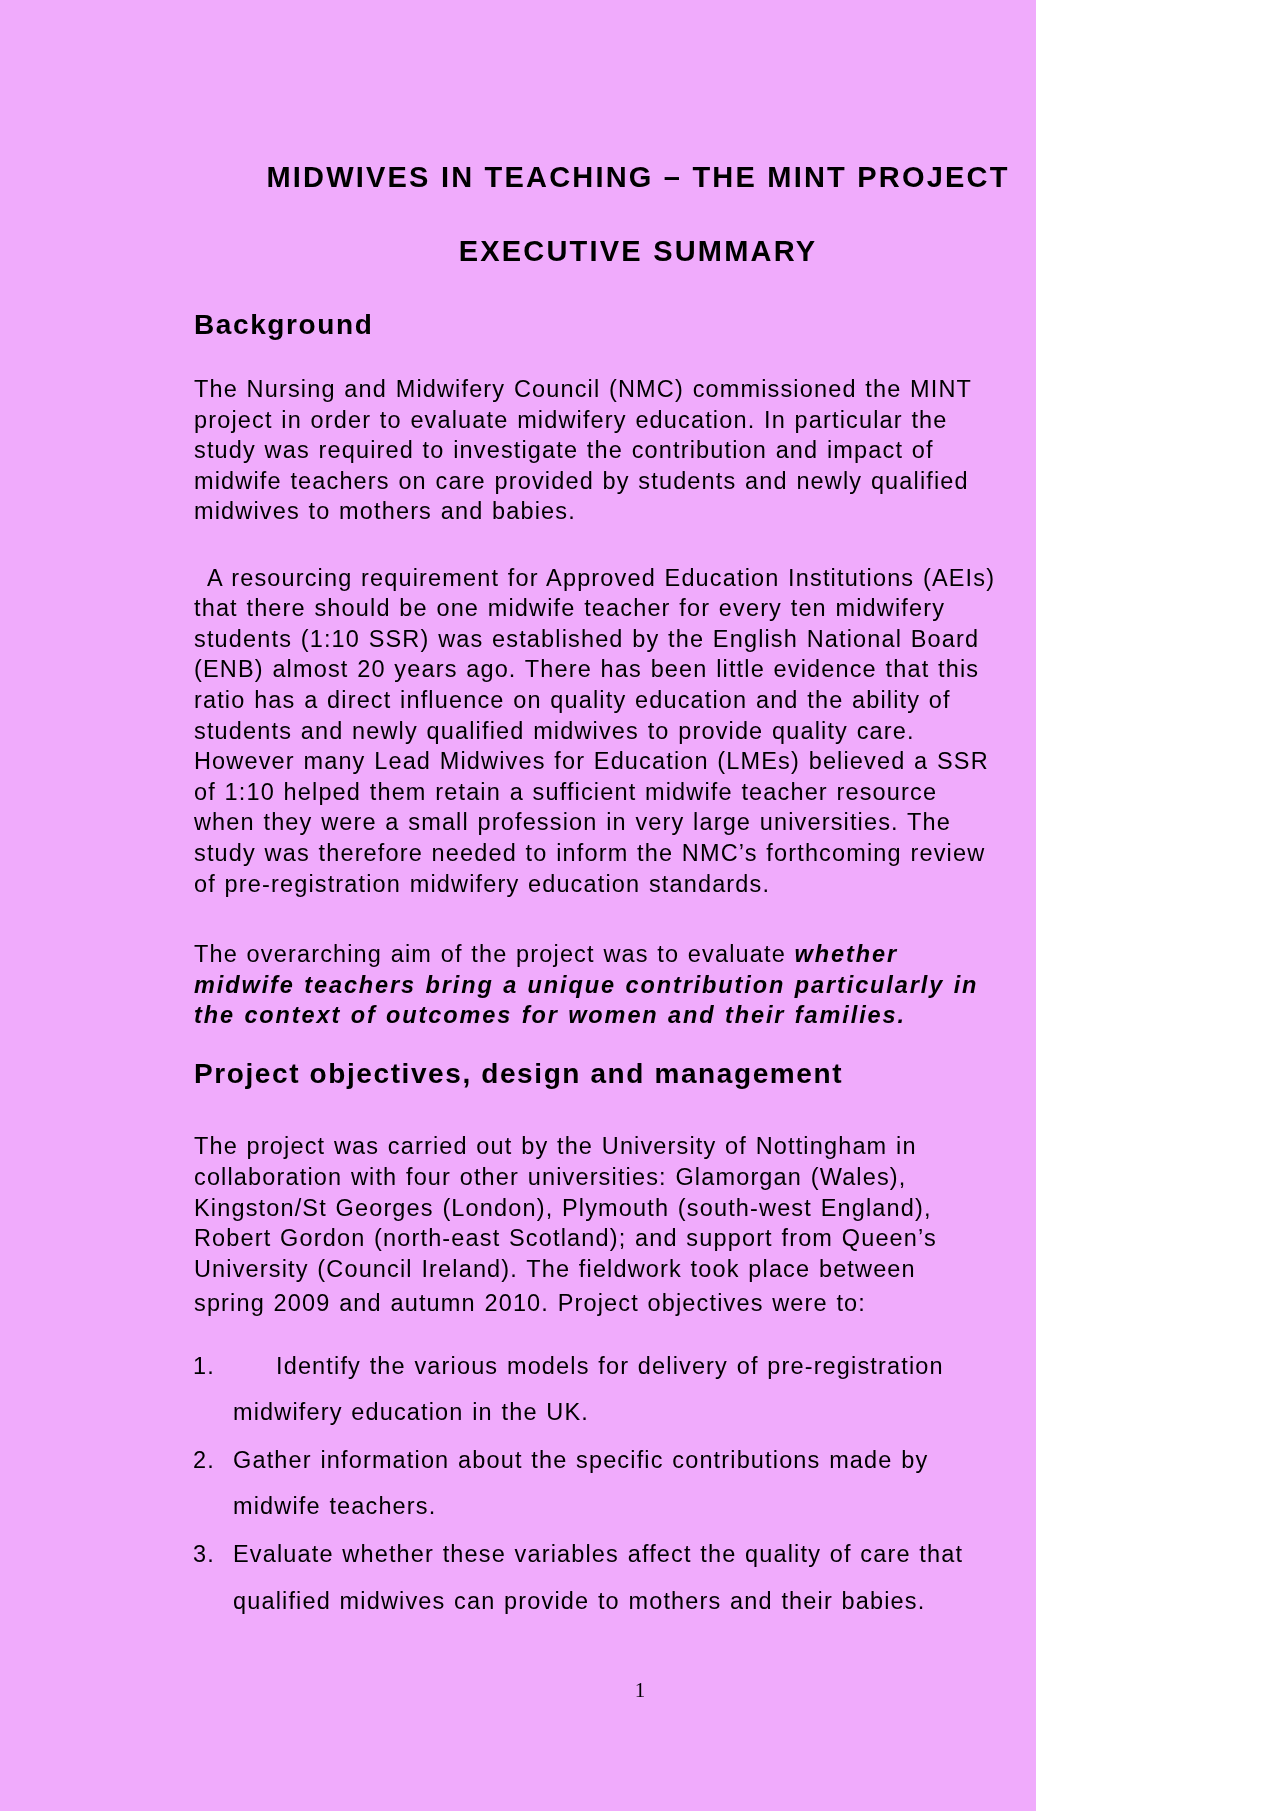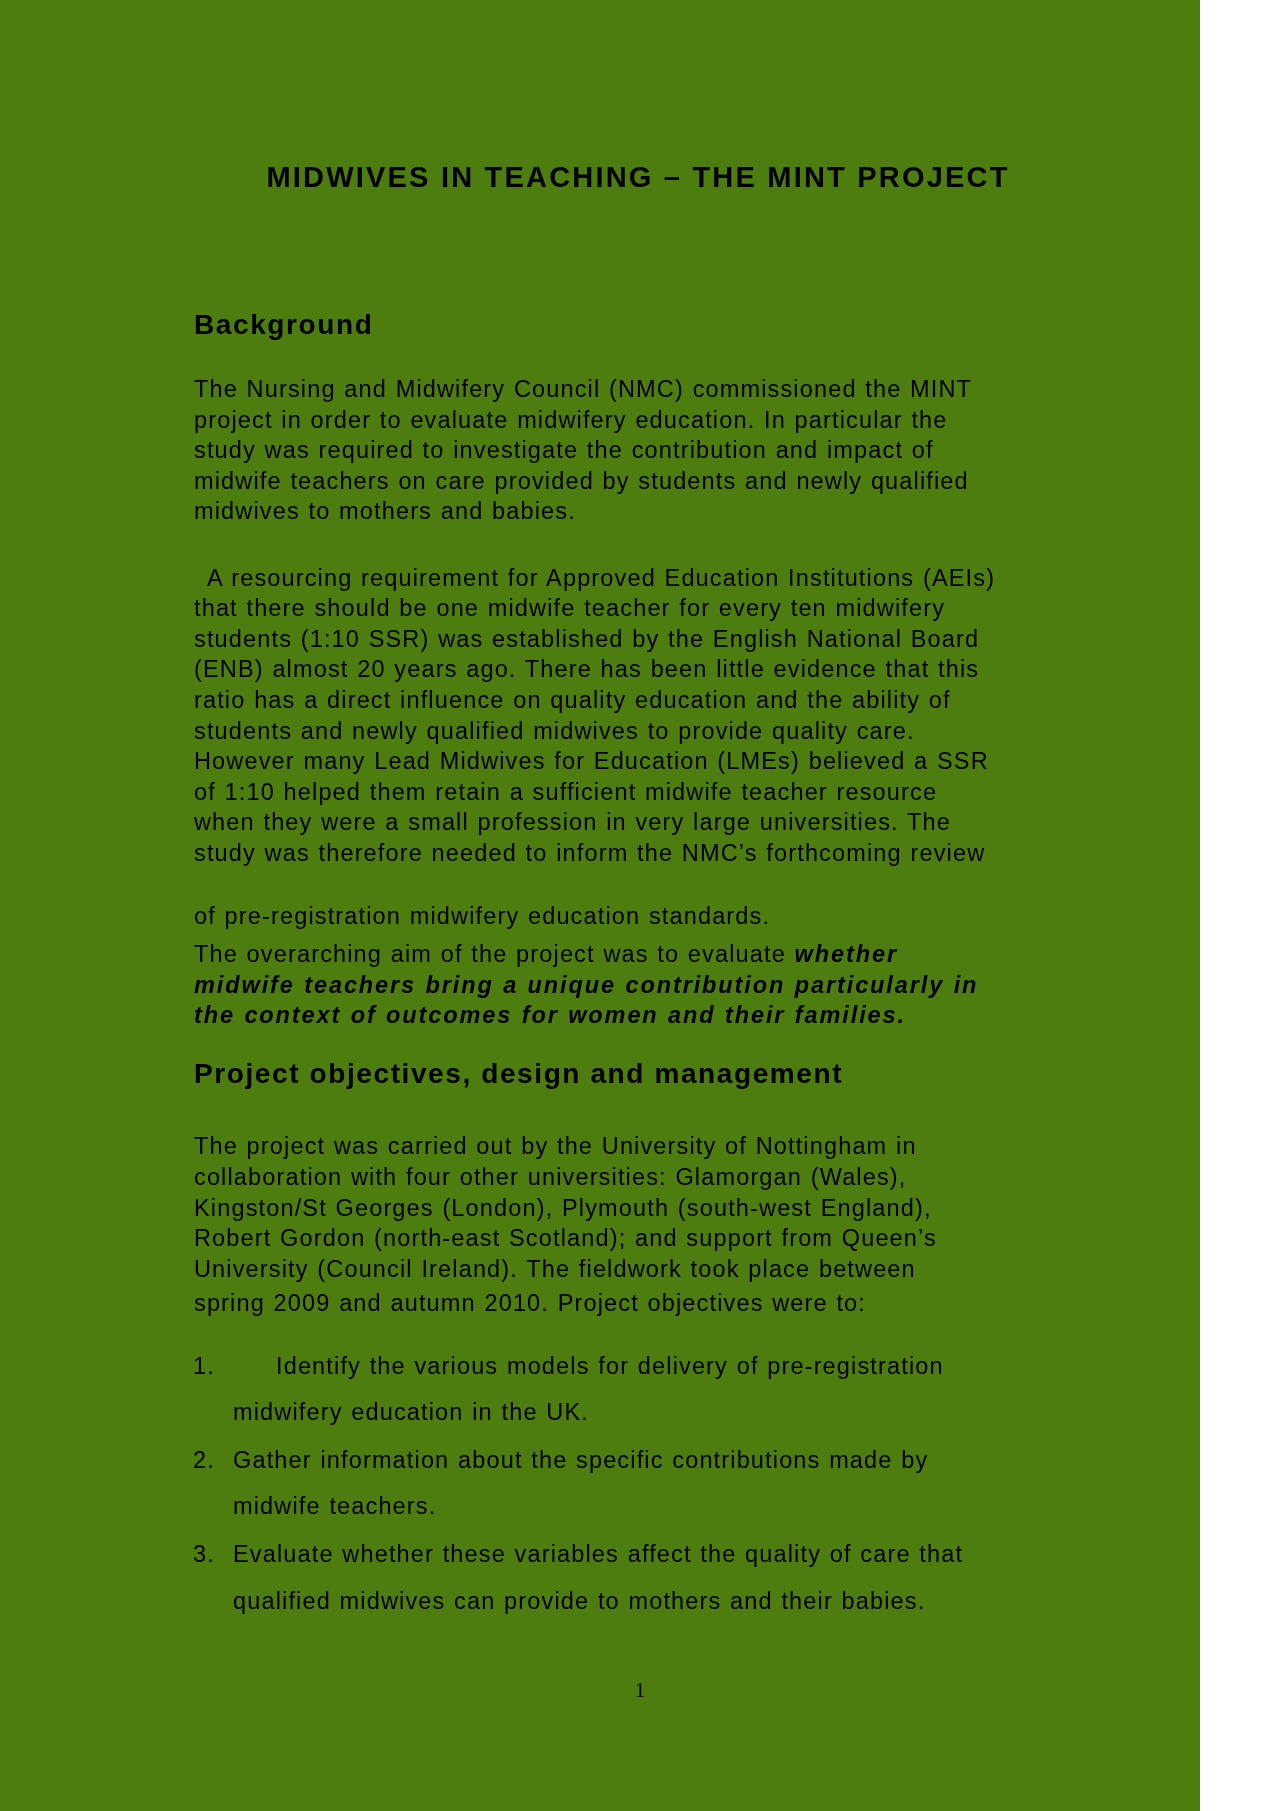--- a/index.html
+++ b/index.html
@@ -1,17 +1,17 @@
 <!DOCTYPE html>
 <html><head>
 <meta charset="utf-8">
 <style>
   html, body { margin: 0; padding: 0; background: #ffffff; }
   body { width: 1280px; height: 1811px; position: relative; overflow: hidden; color: #000; }
-  .page { position: absolute; left: 0; top: 0; width: 1200px; height: 1811px; background: #4d7c0f; }
+  .page { position: absolute; left: 0; top: 0; width: 1036px; height: 1811px; background: #f0abfc; }
   .line {
     position: absolute;
     white-space: nowrap;
     font-family: "Liberation Sans", sans-serif;
     font-size: 23.5px;
     line-height: 1;
     letter-spacing: 1.15px;
     word-spacing: 1px;
     left: 194px;
   }
@@ -31,20 +31,21 @@
   .li { left: 233px; }
   .pagenum { position: absolute; left: 0; width: 1280px; text-align: center;
     font-family: "Liberation Serif", serif; font-size: 21px; line-height: 1; }
 </style>
 </head>
 <body>
 
 <div class="page">
 
   <div class="title" style="top:163px;">MIDWIVES IN TEACHING – THE MINT PROJECT</div>
+  <div class="title" style="top:237px;">EXECUTIVE SUMMARY</div>
 
   <div class="h2" style="top:311px;">Background</div>
 
   <div>
     <div class="line" style="top:378px;">The Nursing and Midwifery Council (NMC) commissioned the MINT</div>
     <div class="line" style="top:409px;">project in order to evaluate midwifery education. In particular the</div>
     <div class="line" style="top:439px;">study was required to investigate the contribution and impact of</div>
     <div class="line" style="top:470px;">midwife teachers on care provided by students and newly qualified</div>
     <div class="line" style="top:500px;">midwives to mothers and babies.</div>
   </div>
@@ -53,21 +54,21 @@
     <div class="line" style="top:567px;margin-left:13px;">A resourcing requirement for Approved Education Institutions (AEIs)</div>
     <div class="line" style="top:597px;">that there should be one midwife teacher for every ten midwifery</div>
     <div class="line" style="top:628px;">students (1:10 SSR) was established by the English National Board</div>
     <div class="line" style="top:658px;">(ENB) almost 20 years ago. There has been little evidence that this</div>
     <div class="line" style="top:689px;">ratio has a direct influence on quality education and the ability of</div>
     <div class="line" style="top:720px;">students and newly qualified midwives to provide quality care.</div>
     <div class="line" style="top:750px;">However many Lead Midwives for Education (LMEs) believed a SSR</div>
     <div class="line" style="top:781px;">of 1:10 helped them retain a sufficient midwife teacher resource</div>
     <div class="line" style="top:811px;">when they were a small profession in very large universities.  The</div>
     <div class="line" style="top:842px;">study was therefore needed to inform the NMC’s forthcoming review</div>
-    <div class="line" style="top:873px;margin-top:32px;">of pre-registration midwifery education standards.</div>
+    <div class="line" style="top:873px;">of pre-registration midwifery education standards.</div>
   </div>
 
   <div>
     <div class="line" style="top:943px;"><span>The overarching aim of the project was to evaluate </span><span class="bi">whether</span></div>
     <div class="line bi" style="top:974px;">midwife teachers bring a unique contribution particularly in</div>
     <div class="line bi" style="top:1004px;">the context of outcomes for women and their families.</div>
   </div>
 
   <div class="h2" style="top:1060px;">Project objectives, design and management</div>
 

